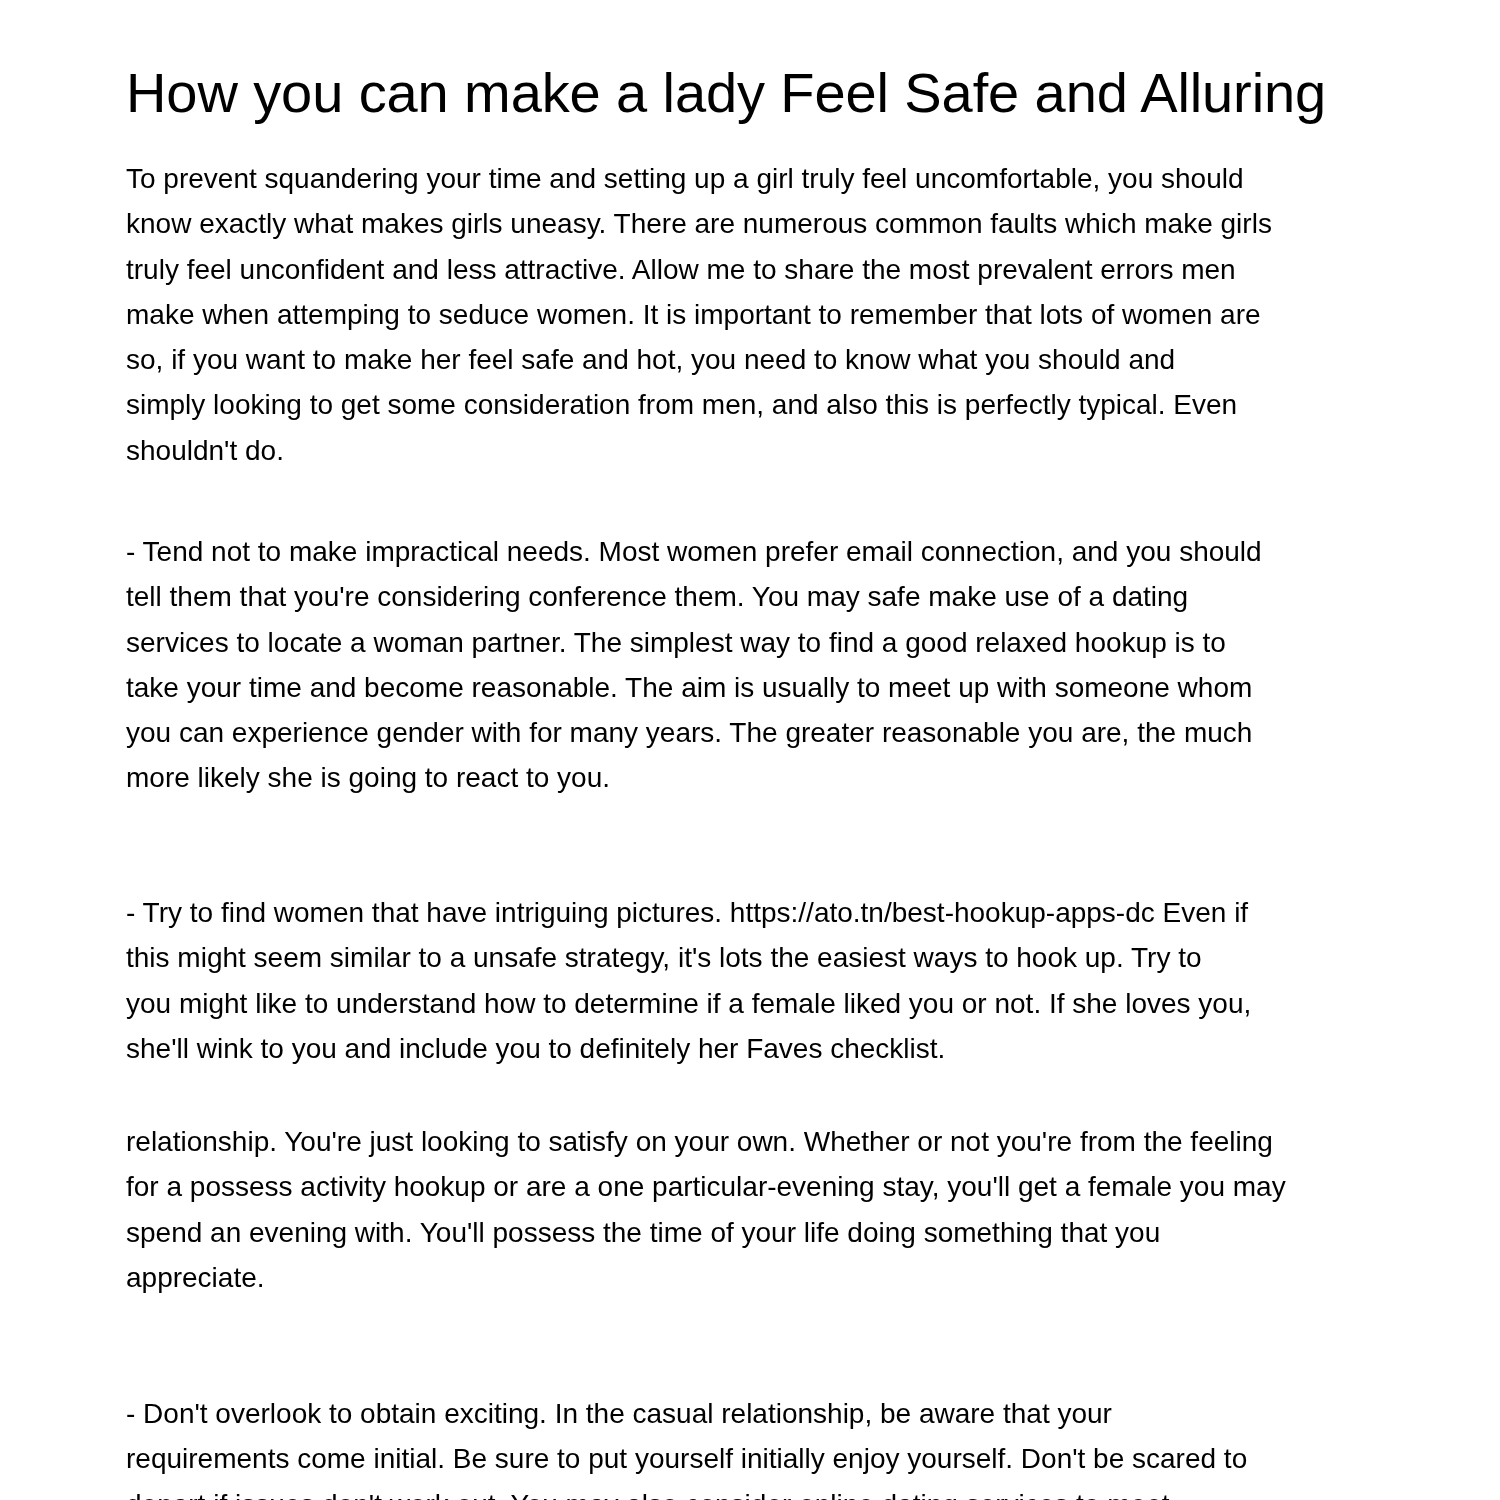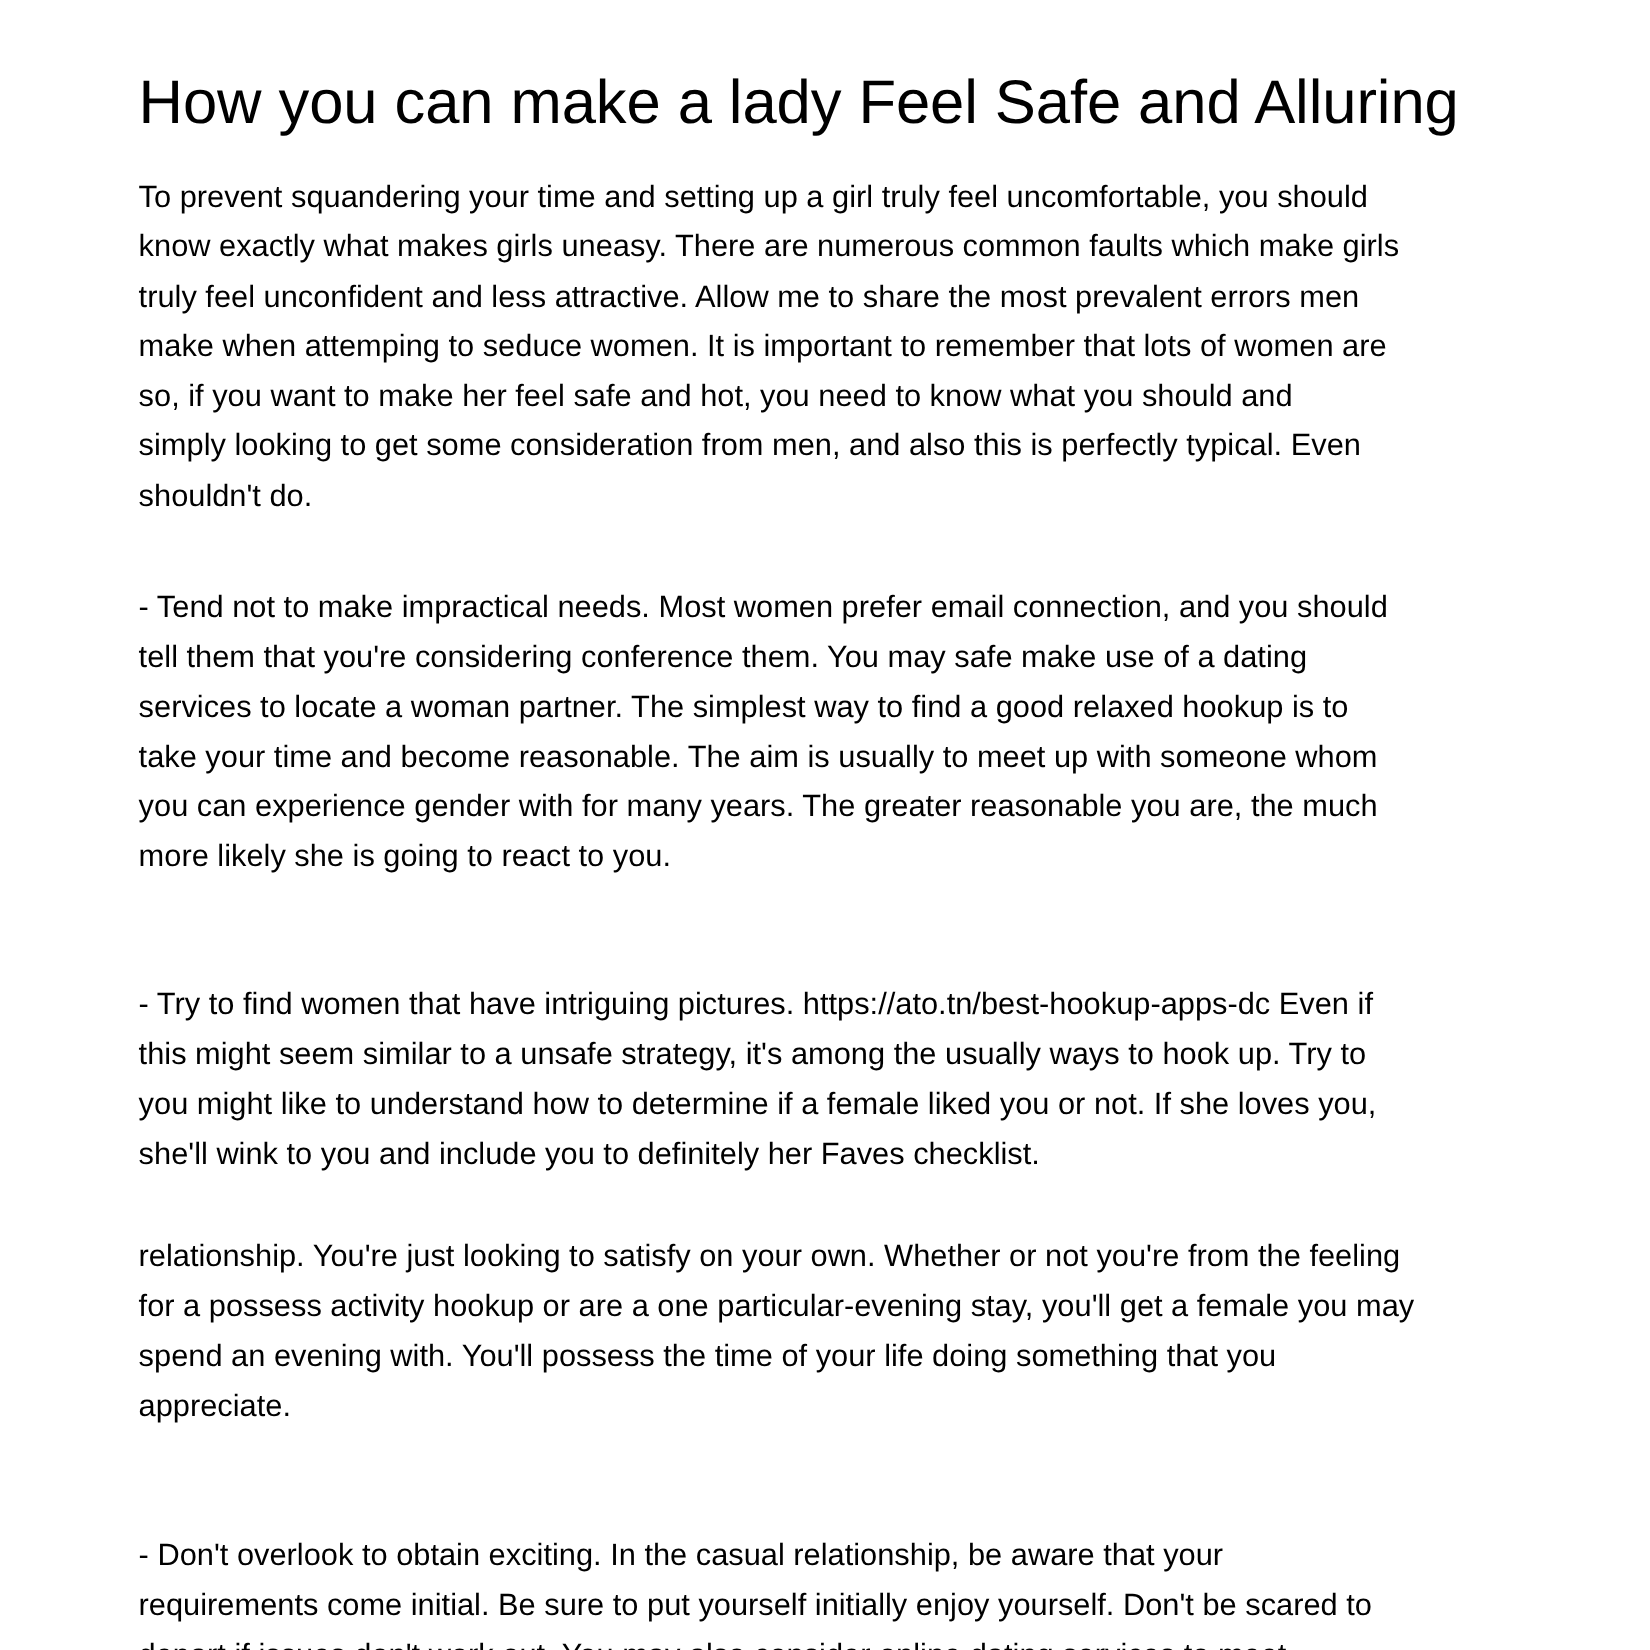--- a/index.html
+++ b/index.html
@@ -64,21 +64,21 @@
     <span class="line">- Tend not to make impractical needs. Most women prefer email connection, and you should</span>
     <span class="line">tell them that you're considering conference them. You may safe make use of a dating</span>
     <span class="line">services to locate a woman partner. The simplest way to find a good relaxed hookup is to</span>
     <span class="line">take your time and become reasonable. The aim is usually to meet up with someone whom</span>
     <span class="line">you can experience gender with for many years. The greater reasonable you are, the much</span>
     <span class="line">more likely she is going to react to you.</span>
   </p>
 
   <p class="para" style="top:890px;">
     <span class="line">- Try to find women that have intriguing pictures. https://ato.tn/best-hookup-apps-dc Even if</span>
-    <span class="line">this might seem similar to a unsafe strategy, it's among the usually ways to hook up. Try to</span>
+    <span class="line">this might seem similar to a unsafe strategy, it's lots the easiest ways to hook up. Try to</span>
     <span class="line">you might like to understand how to determine if a female liked you or not. If she loves you,</span>
     <span class="line">she'll wink to you and include you to definitely her Faves checklist.</span>
   </p>
 
   <p class="para" style="top:1119px;">
     <span class="line">relationship. You're just looking to satisfy on your own. Whether or not you're from the feeling</span>
     <span class="line">for a possess activity hookup or are a one particular-evening stay, you'll get a female you may</span>
     <span class="line">spend an evening with. You'll possess the time of your life doing something that you</span>
     <span class="line">appreciate.</span>
   </p>

